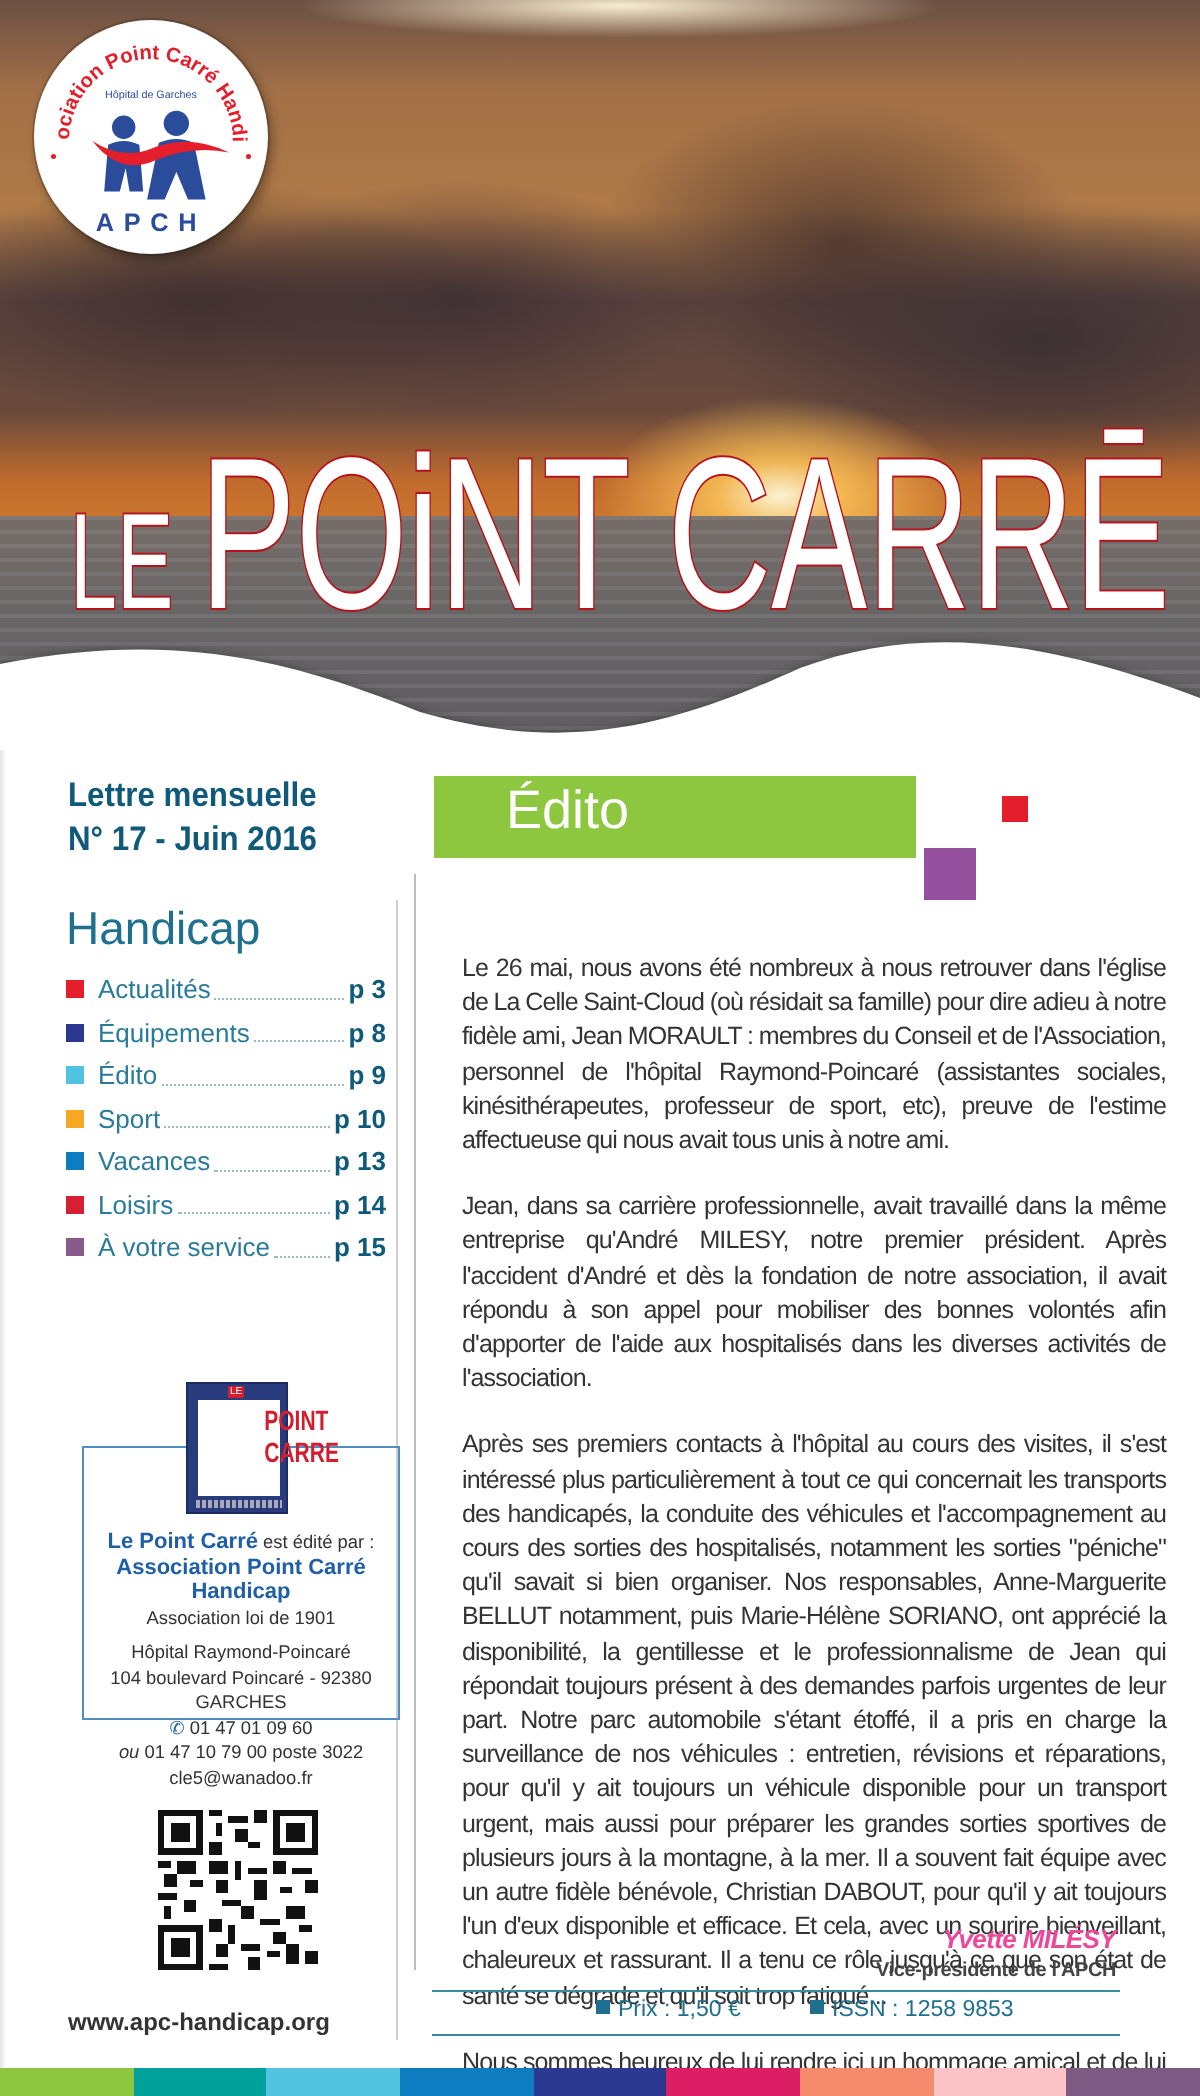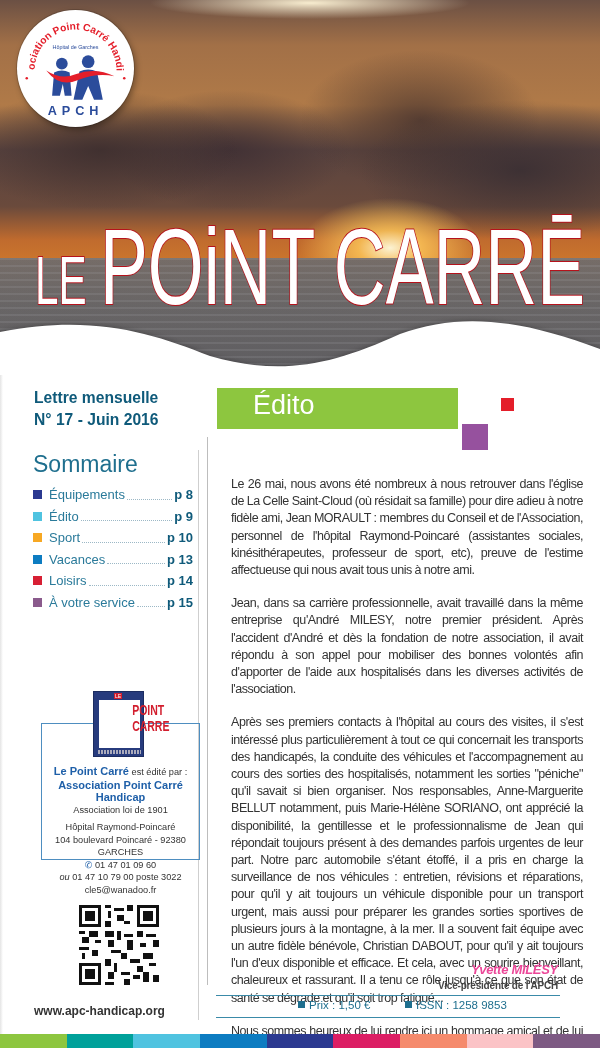--- a/index.html
+++ b/index.html
@@ -156,23 +156,29 @@
   </svg>
 </div>
 
 <div class="left-shadow"></div>
 
 <div class="issue" style="top:387px;">
   <div>Lettre mensuelle</div>
   <div>N° 17 - Juin 2016</div>
 </div>
 
-<div class="summary-title" style="top:451px;">Sommaire</div>
+<div class="summary-title" style="top:451px;">Handicap</div>
 
 <ul class="summary-list" style="top:484px;" id="summary-list">
+  <li>
+      <span class="sq" style="background:#e41e2a"></span>
+      <span class="lbl">Actualités</span>
+      <span class="dots"></span>
+      <span class="pg">p 3</span>
+    </li>
   <li>
       <span class="sq" style="background:#2b3990"></span>
       <span class="lbl">Équipements</span>
       <span class="dots"></span>
       <span class="pg">p 8</span>
     </li>
   <li>
       <span class="sq" style="background:#4fc3e0"></span>
       <span class="lbl">Édito</span>
       <span class="dots"></span>

